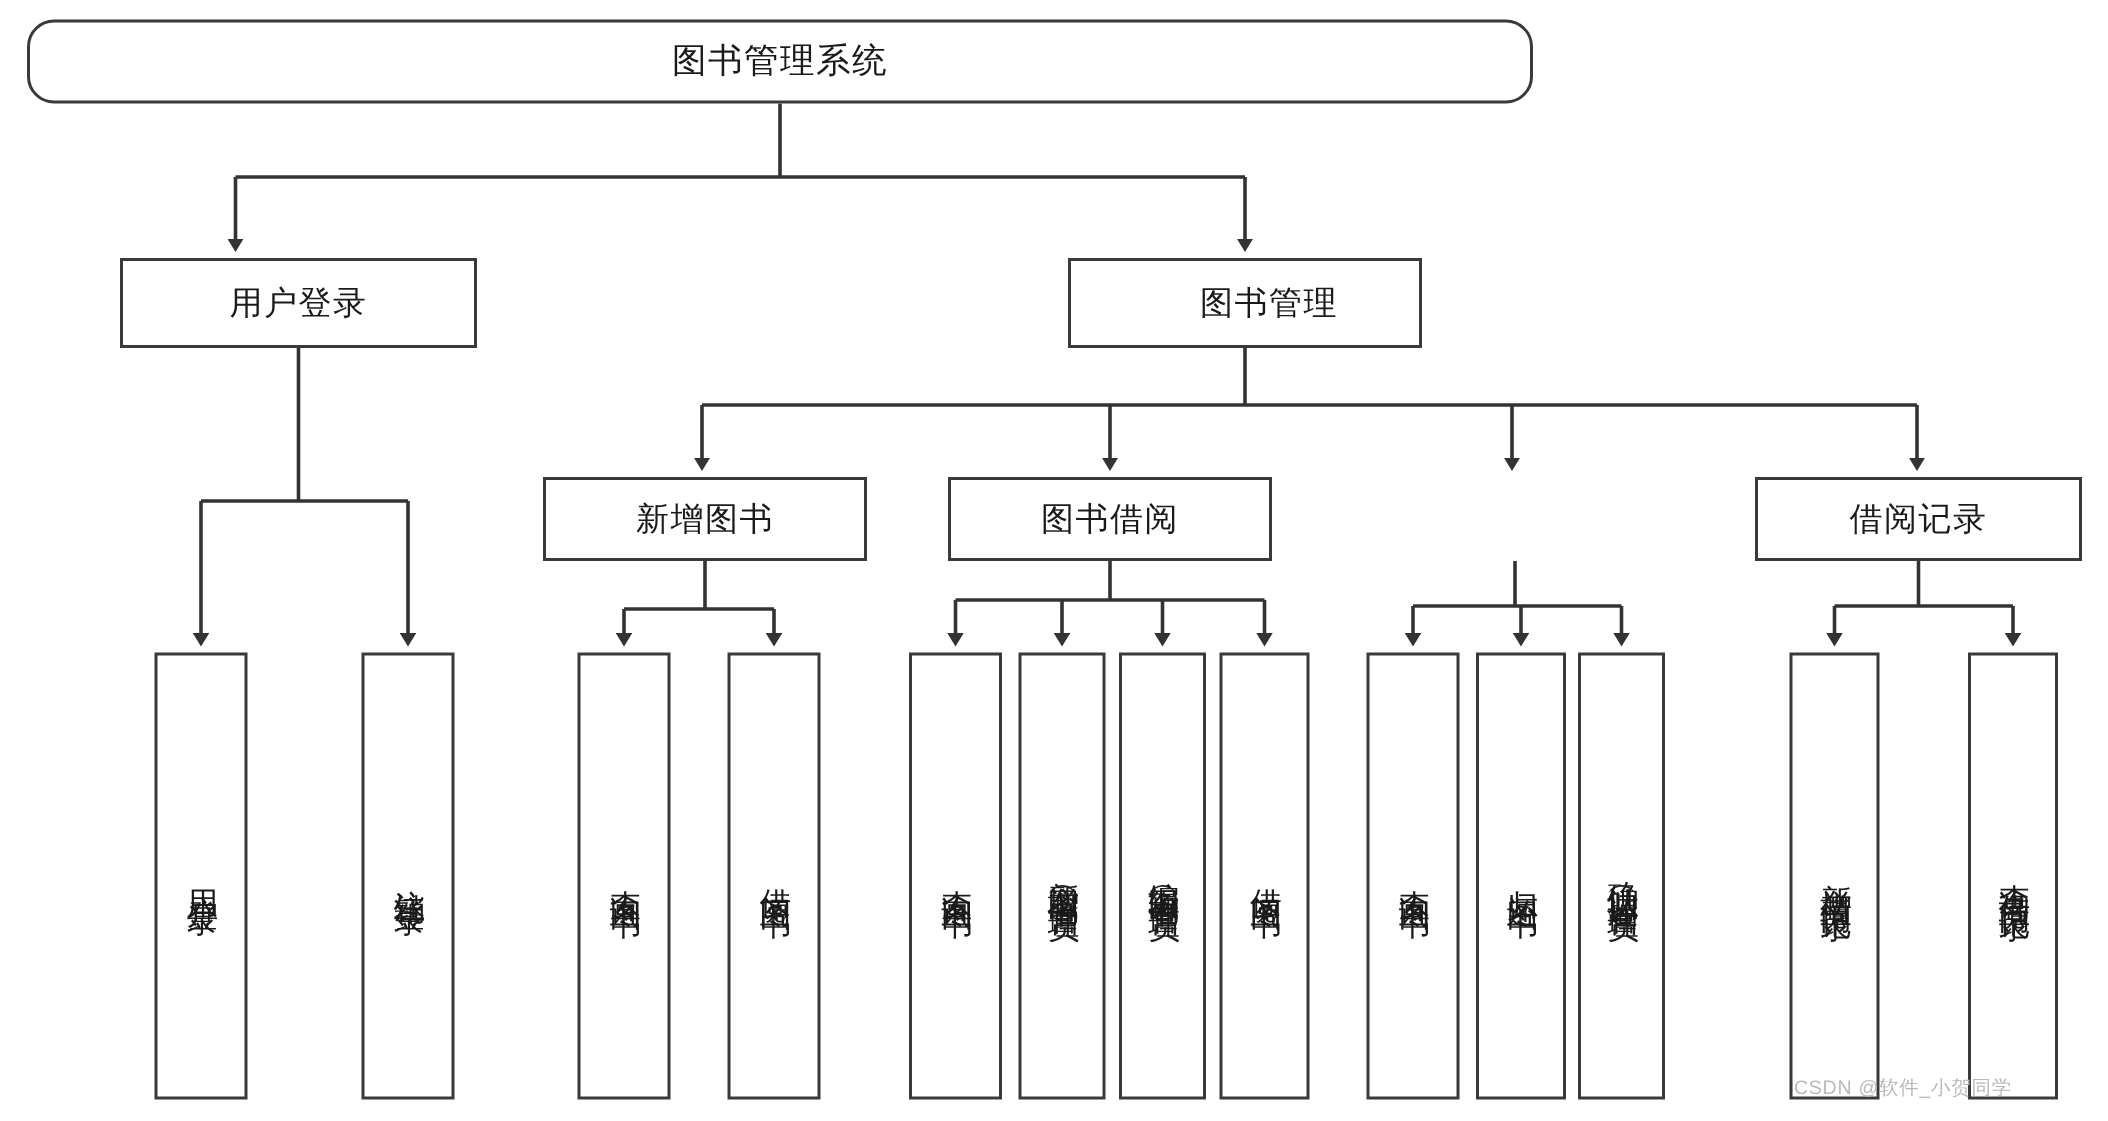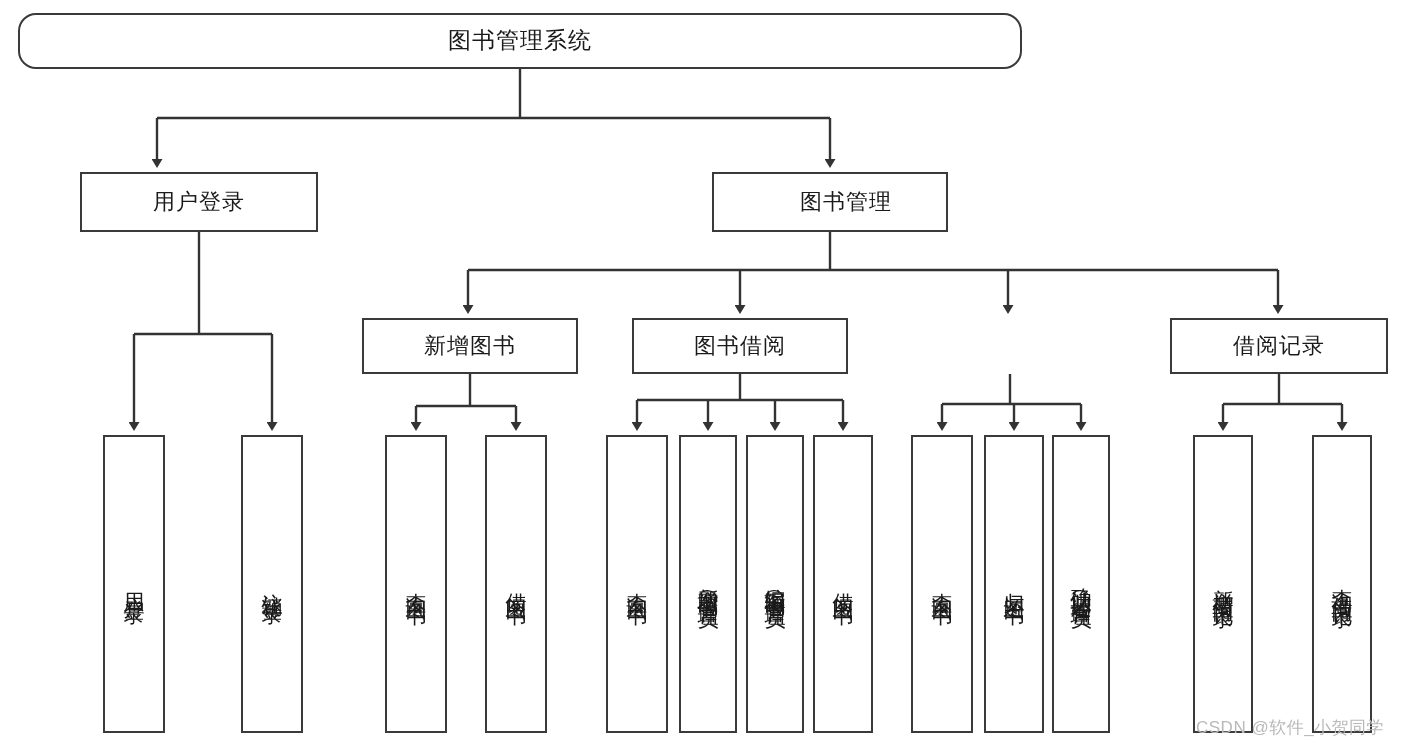--- a/index.html
+++ b/index.html
@@ -50,21 +50,21 @@
     font-size: 21px;
     letter-spacing: 4px;
     line-height: 1.15;
     padding: 4px 0;
   }
   .node.vert.tall {
     letter-spacing: 3px;
   }
   .watermark {
     position: absolute;
-    font-size: 17px;
+    font-size: 13px;
     color: #b9b9b9;
     white-space: nowrap;
     letter-spacing: 0.5px;
   }
 </style>
 </head>
 <body>
 
 <div id="canvas">
 

